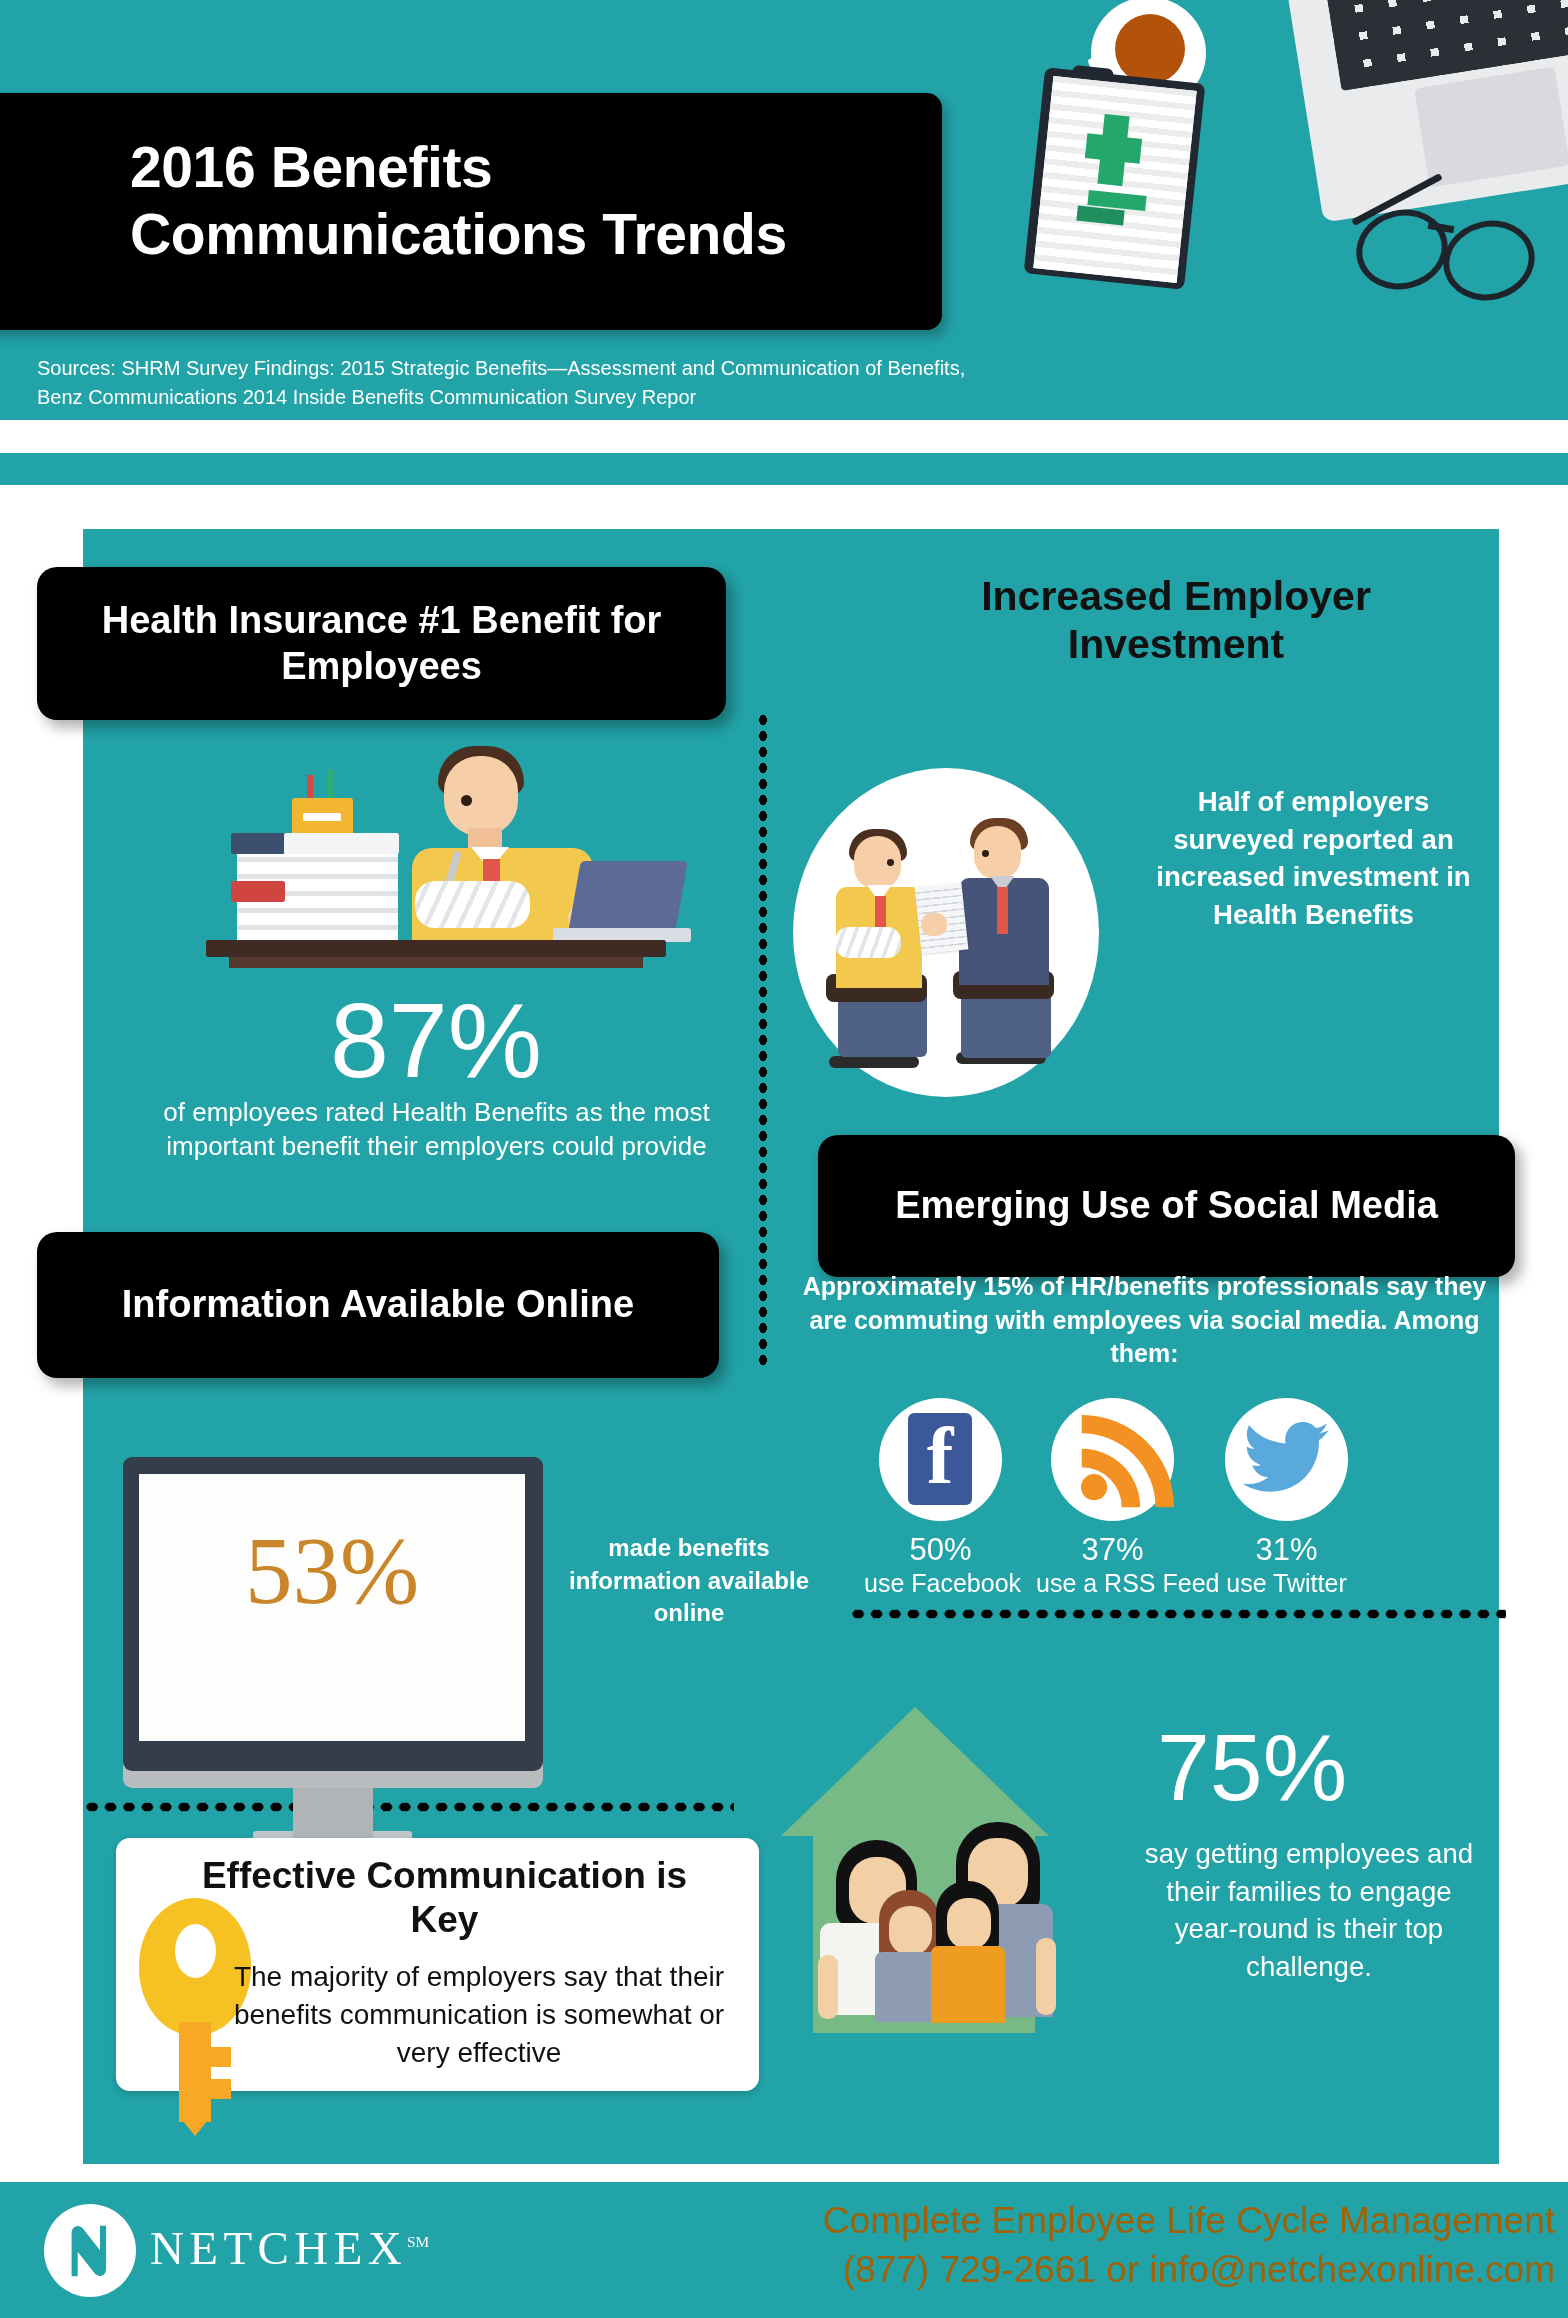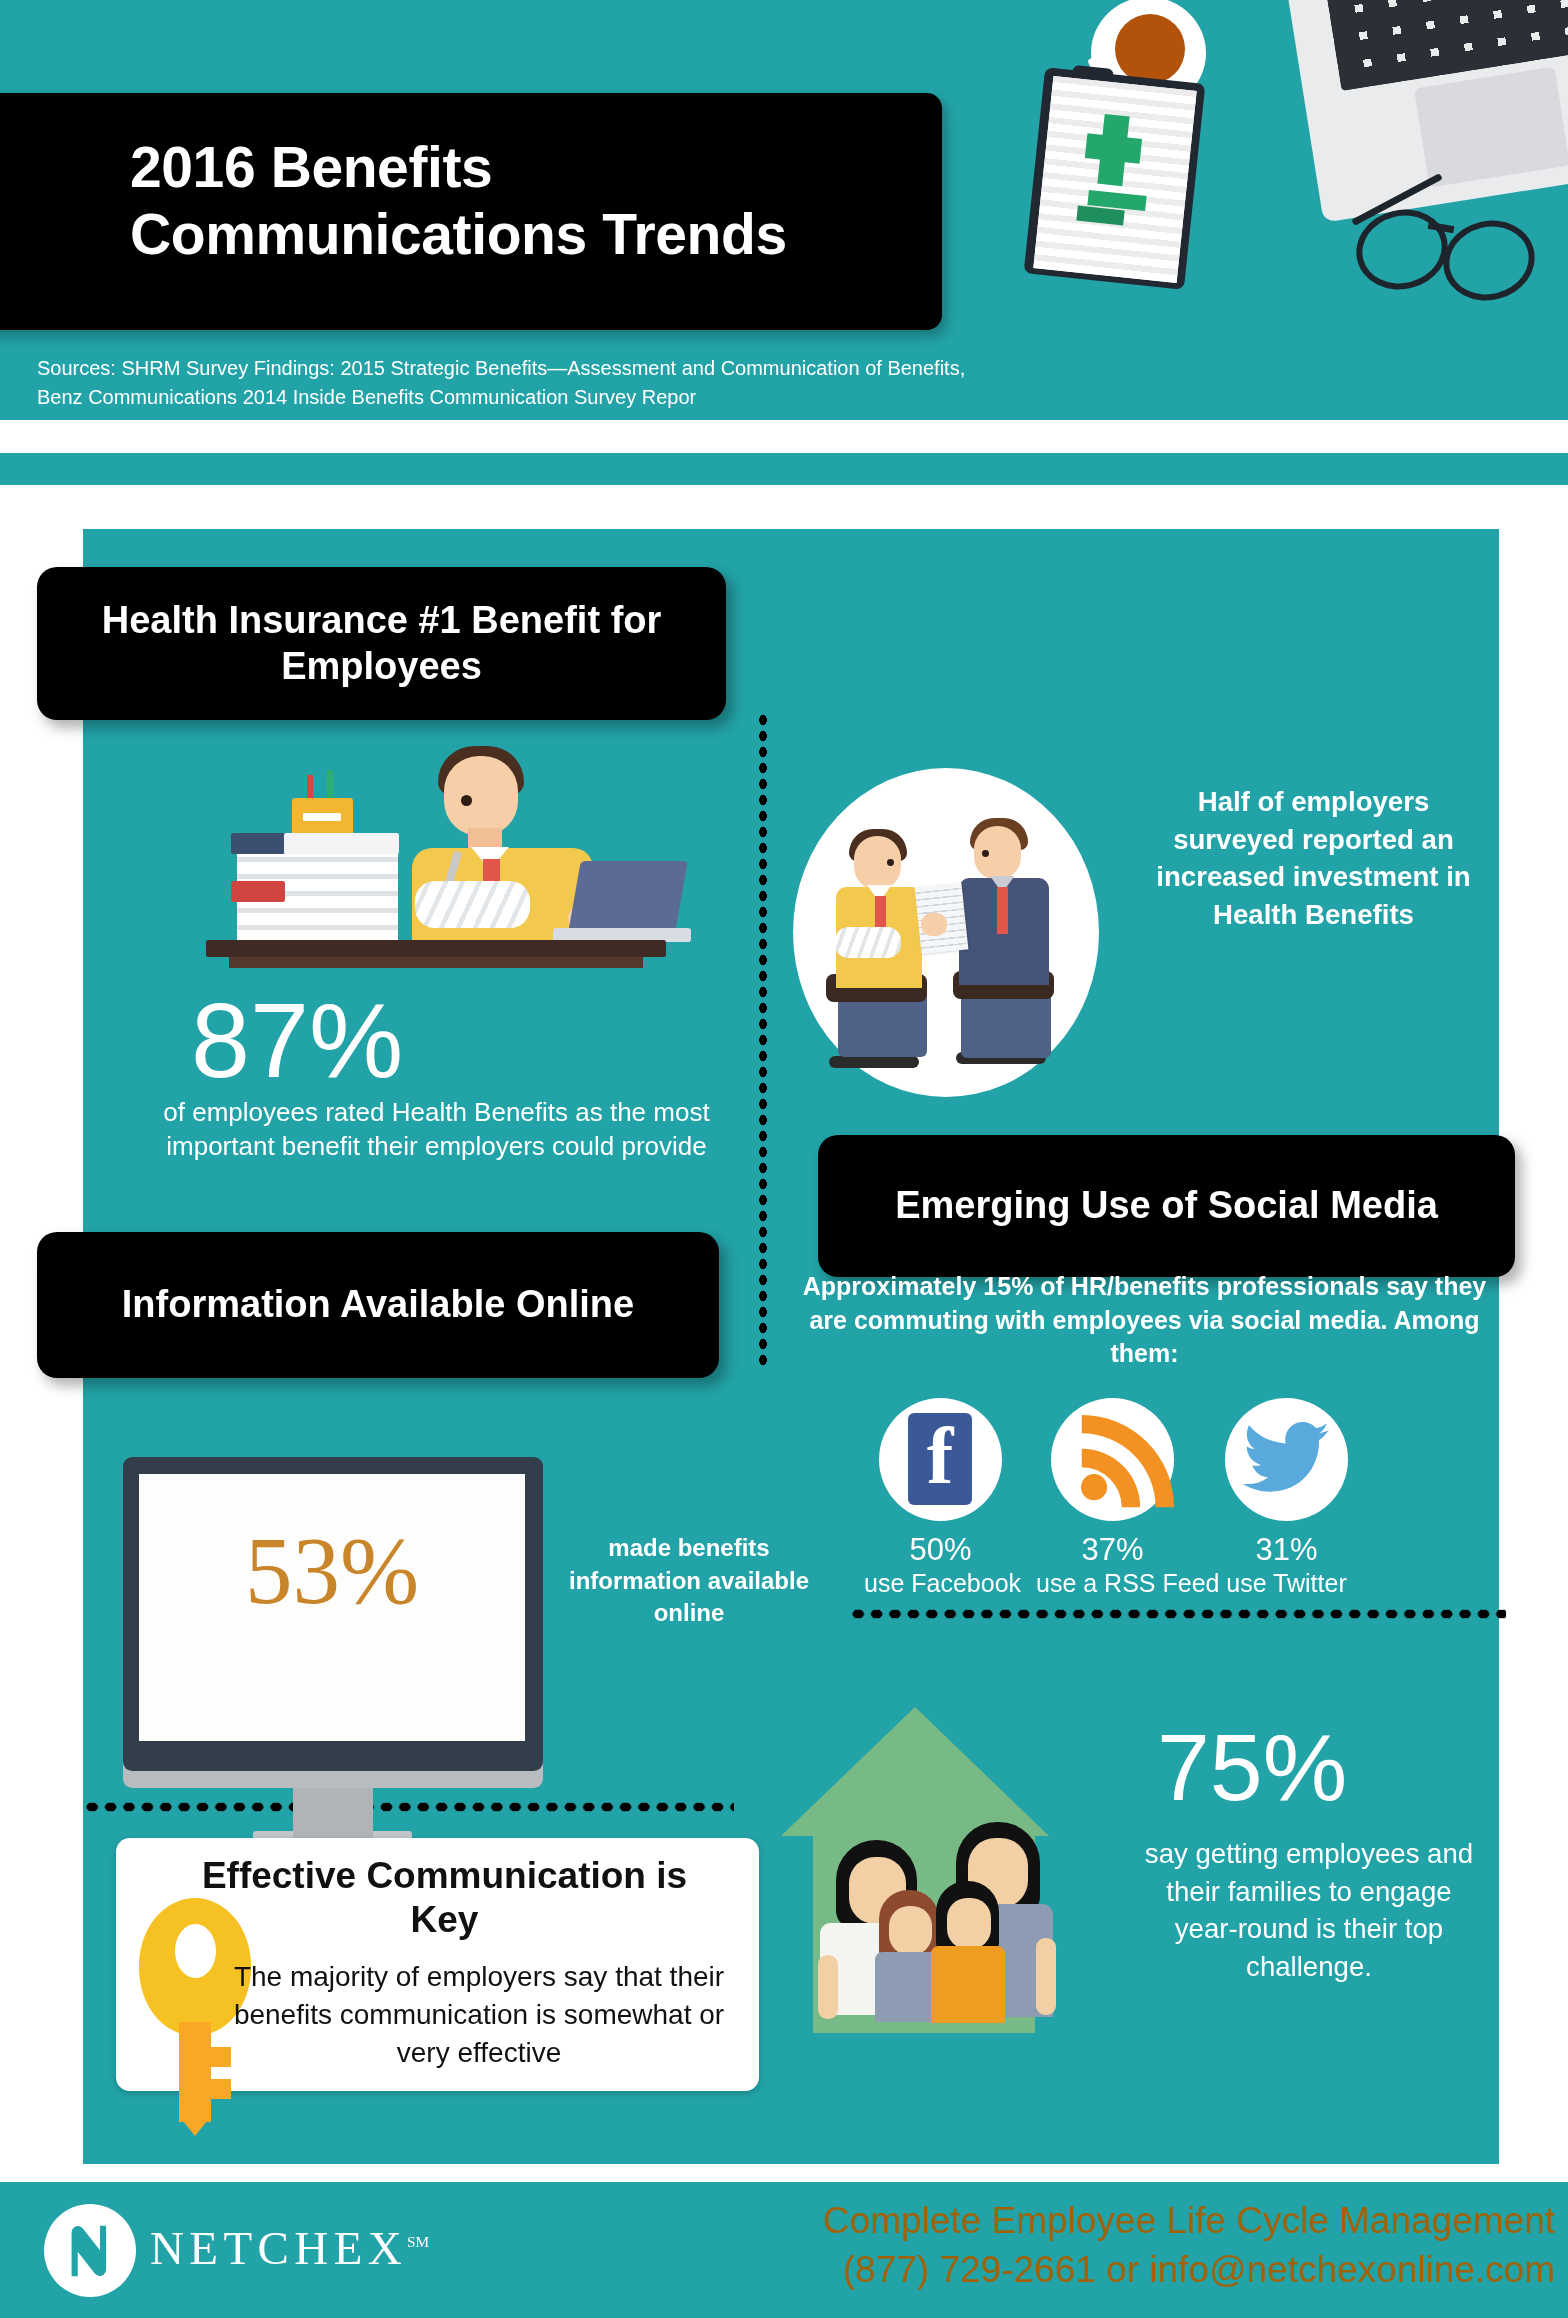--- a/index.html
+++ b/index.html
@@ -68,21 +68,21 @@
 
   .hd-dark{position:absolute;color:#111111;font-weight:bold;text-align:center;line-height:1.16;
            font-family:"Liberation Sans", sans-serif;}
   #hd-invest{left:885px;top:573px;width:582px;font-size:41px;}
   #hd-challenge{left:980px;top:1656px;width:490px;font-size:41px;}
 
   .white-txt{position:absolute;color:#ffffff;text-align:center;line-height:1.32;
              font-family:"Liberation Sans", sans-serif;}
 
   
-  .pct-big{position:absolute;color:#ffffff;font-weight:normal;
+  .pct-big{position:absolute;color:#ffffff;font-weight:normal;text-align:center;
            font-family:"Liberation Sans", sans-serif;}
   #pct-87{left:191px;top:987px;width:490px;font-size:106px;line-height:1;}
   #cap-87{left:130px;top:1095px;width:613px;font-size:26px;}
 
   
   .desk-wrap{position:absolute;left:191px;top:735px;width:490px;height:253px;}
   .desk-top{position:absolute;left:15.3px;top:205px;width:460px;height:17px;background:#3f2b23;border-radius:2.3px;}
   .desk-top2{position:absolute;left:38px;top:222px;width:414px;height:10.7px;background:#55392e;}
   .books{position:absolute;left:46px;top:115px;width:161px;height:92px;
          background:repeating-linear-gradient(0deg,#ffffff 0 12.3px,#dfe3e6 12.3px 17px);border-radius:2.3px;}
@@ -308,20 +308,21 @@
     <div class="man-hand"></div>
     <div class="lap-screen"></div>
     <div class="lap-base"></div>
     <div class="desk-top"></div>
     <div class="desk-top2"></div>
   </div>
 
   <div class="pct-big" id="pct-87">87%</div>
   <div class="white-txt" id="cap-87">of employees rated Health Benefits as the most important benefit their employers could provide</div>
 
+  <div class="hd-dark" id="hd-invest">Increased Employer Investment</div>
 
   <div>
     <div class="invest-circle"></div>
     <div class="chair1-foot"></div>
     <div class="chair1-pole"></div>
     <div class="p1-leg"></div>
     <div class="chair1-seat"></div>
     <div class="p1-hair"></div>
     <div class="p1-head"></div>
     <div class="p1-eye"></div>

